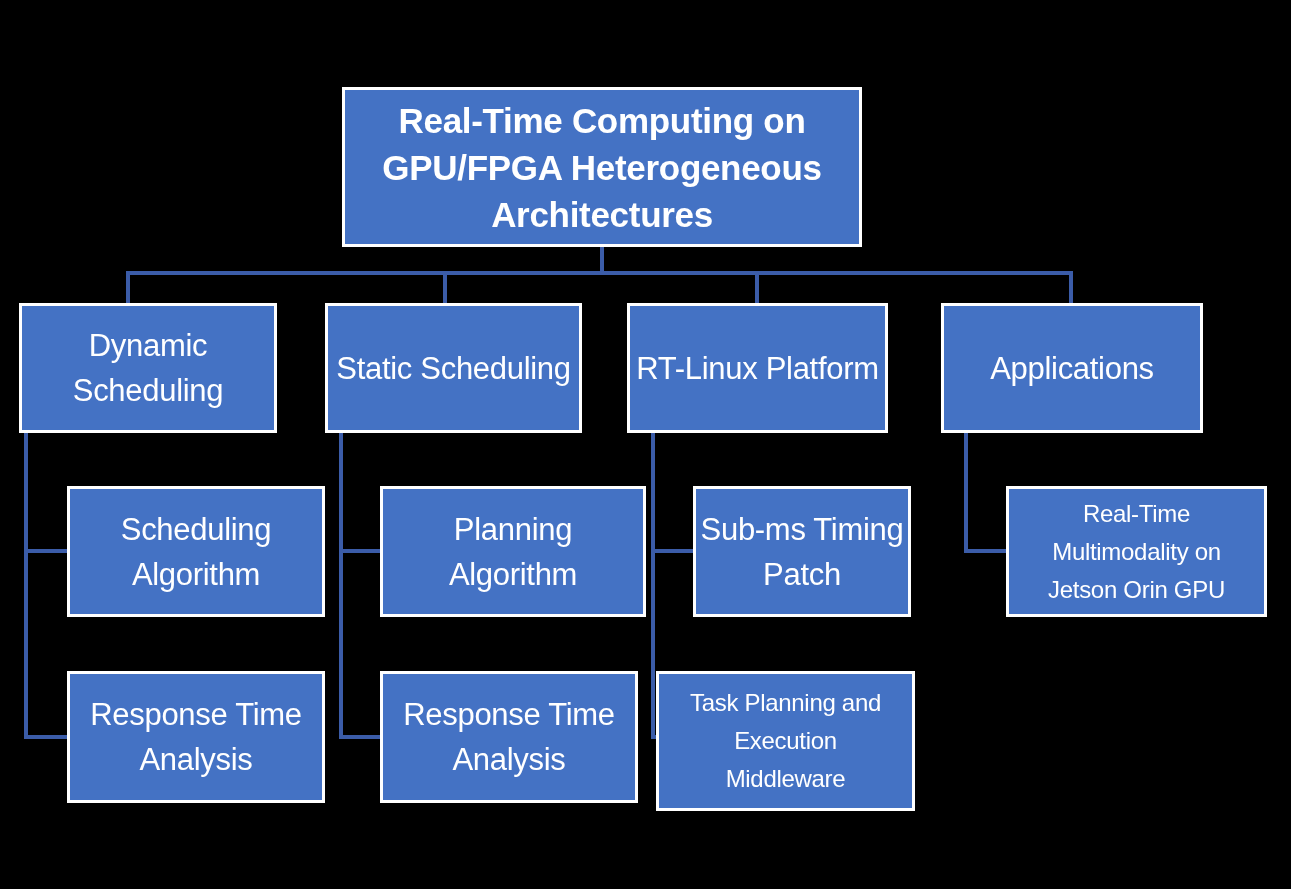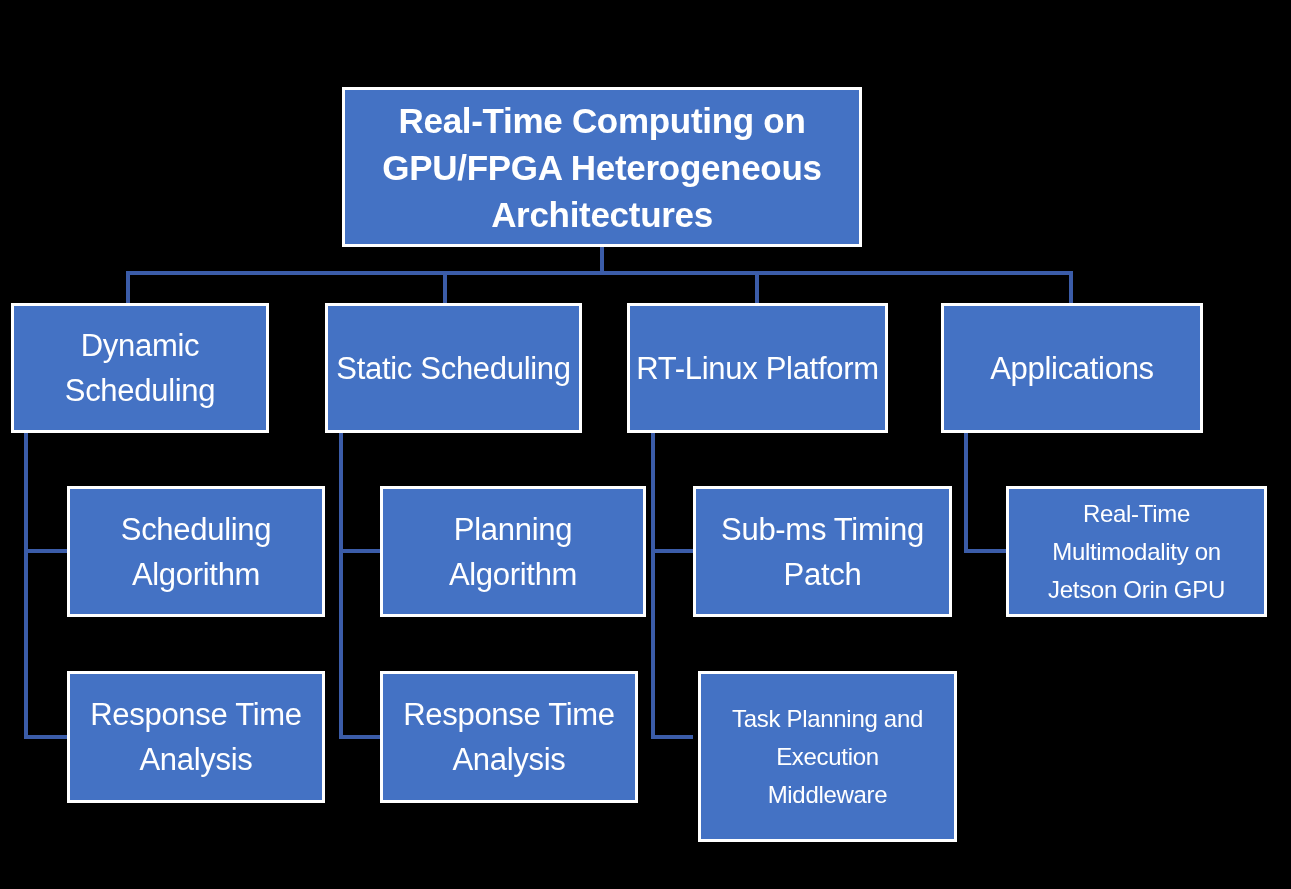--- a/index.html
+++ b/index.html
@@ -41,31 +41,31 @@
     font-size: 24px;
     line-height: 38px;
   }
   .conn {
     position: absolute;
     background: var(--connector, #3B5CA8);
   }
 
   
   #n-root      { left: 342px;  top: 87px;  width: 520px; height: 160px; }
-  #n-dynamic   { left: 11px;    top: 303px; width: 258px; height: 130px; }
+  #n-dynamic   { left: 19px;    top: 303px; width: 258px; height: 130px; }
   #n-static    { left: 325px;  top: 303px; width: 257px; height: 130px; }
   #n-rtlinux   { left: 627px;  top: 303px; width: 261px; height: 130px; }
   #n-apps      { left: 941px;  top: 303px; width: 262px; height: 130px; }
   #n-schedalg  { left: 67px;   top: 486px; width: 258px; height: 131px; }
   #n-planalg   { left: 380px;  top: 486px; width: 266px; height: 131px; }
-  #n-subms     { left: 693px;  top: 486px; width: 259px; height: 131px; }
+  #n-subms     { left: 693px;  top: 486px; width: 218px; height: 131px; }
   #n-jetson    { left: 1006px; top: 486px; width: 261px; height: 131px; }
   #n-rta1      { left: 67px;   top: 671px; width: 258px; height: 132px; }
   #n-rta2      { left: 380px;  top: 671px; width: 258px; height: 132px; }
-  #n-taskplan  { left: 698px;  top: 671px; width: 259px; height: 171px; }
+  #n-taskplan  { left: 656px;  top: 671px; width: 259px; height: 140px; }
 
   
   #c-root-stub { left: 600px;  top: 247px; width: 4px;   height: 26px; }
   #c-bus       { left: 126px;  top: 271px; width: 947px; height: 4px; }
   #c-drop-1    { left: 126px;  top: 271px; width: 4px;   height: 32px; }
   #c-drop-2    { left: 443px;  top: 271px; width: 4px;   height: 32px; }
   #c-drop-3    { left: 755px;  top: 271px; width: 4px;   height: 32px; }
   #c-drop-4    { left: 1069px; top: 271px; width: 4px;   height: 32px; }
 
   #c-dyn-trunk { left: 24px;   top: 433px; width: 4px;  height: 306px; }

